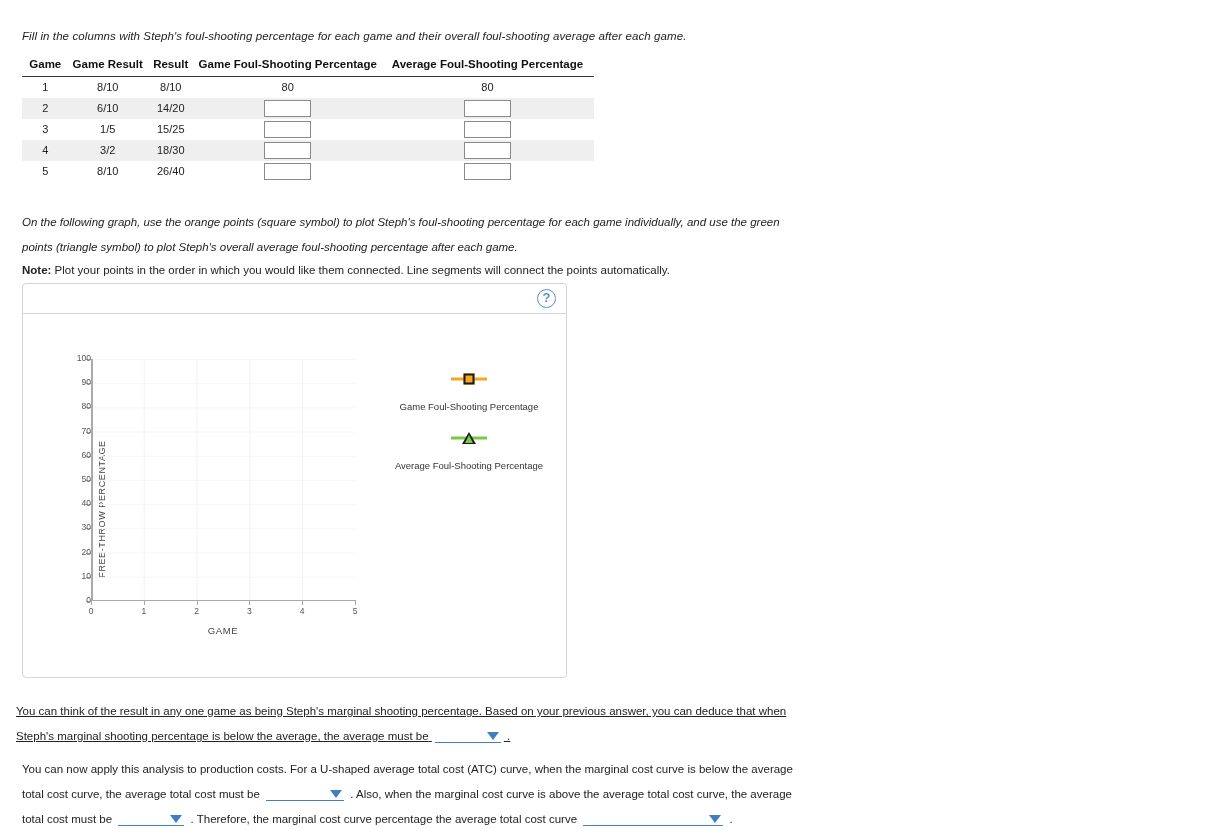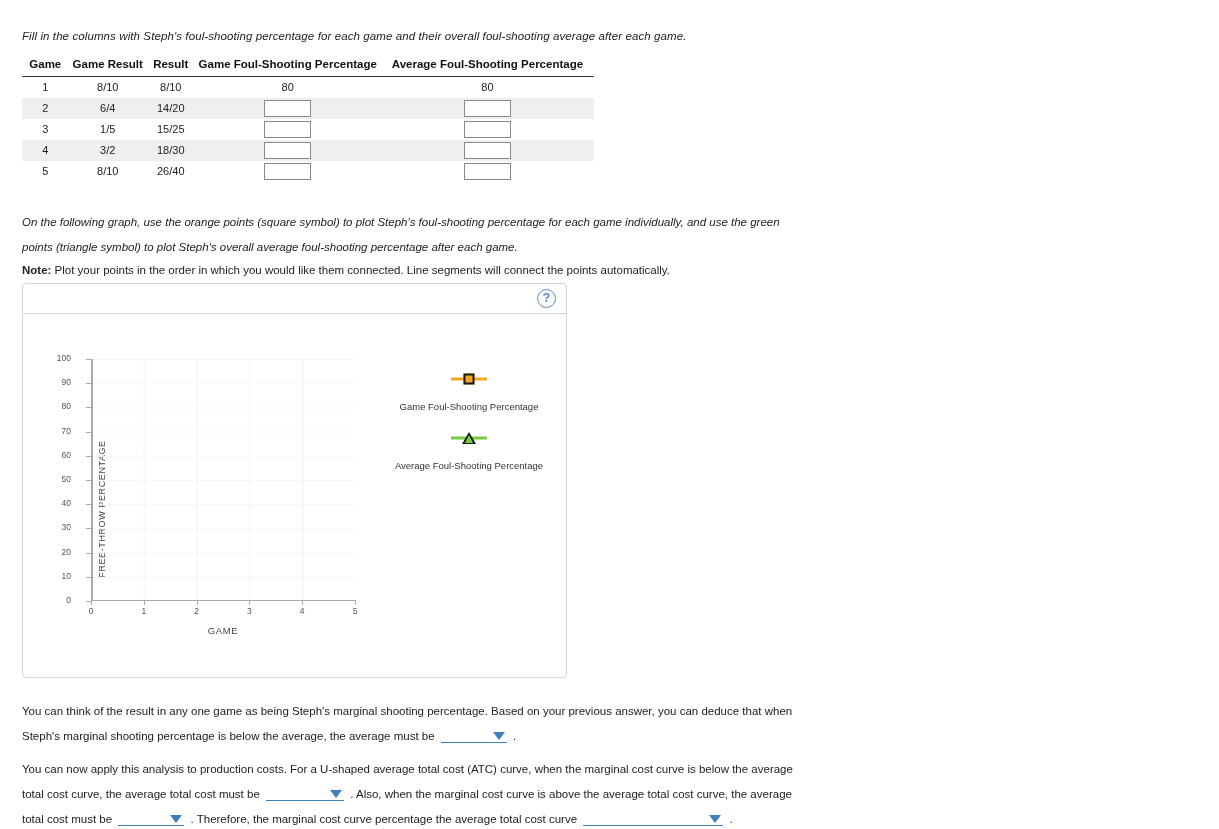--- a/index.html
+++ b/index.html
@@ -65,21 +65,21 @@
     position: absolute;
     font-size: 11.5px;
     color: #222;
     line-height: 25px;
   }
   .para.italic { font-style: italic; }
   .p-graph-inst { left: 22px; top: 210px; width: 790px; }
   .p-note { left: 22px; top: 258px; width: 790px; font-style: normal; }
   .p-note b { font-weight: bold; }
 
-  .p-marginal { left: 22px; top: 699px; width: 790px; }
+  .p-marginal { left: 16px; top: 699px; width: 790px; text-decoration: underline; }
   .p-atc { left: 22px; top: 757px; width: 790px; }
 
   
   .dd {
     display: inline-block;
     position: relative;
     border-bottom: 1.5px solid #3f7fbf;
     height: 14px;
     vertical-align: -3px;
     margin: 0 3px;
@@ -159,21 +159,21 @@
   }
   .ytick {
     position: absolute;
     left: -5px;
     width: 6px; height: 1px;
     background: #aaa;
   }
   .ylabel-t {
     position: absolute;
     right: 100%;
-    margin-right: 20px;
+    margin-right: 0;
     top: -6px;
     font-size: 8.5px;
     color: #555;
     white-space: nowrap;
   }
   .xtick {
     position: absolute;
     bottom: -4px;
     width: 1px; height: 5px;
     background: #aaa;
@@ -292,21 +292,21 @@
       <tbody>
           <tr>
             <td>1</td>
             <td>8/10</td>
             <td>8/10</td>
             <td>80</td>
             <td>80</td>
           </tr>
           <tr class="alt">
             <td>2</td>
-            <td>6/4</td>
+            <td>6/10</td>
             <td>14/20</td>
             <td><span class="cellbox"></span></td>
             <td><span class="cellbox"></span></td>
           </tr>
           <tr>
             <td>3</td>
             <td>1/5</td>
             <td>15/25</td>
             <td><span class="cellbox"></span></td>
             <td><span class="cellbox"></span></td>

